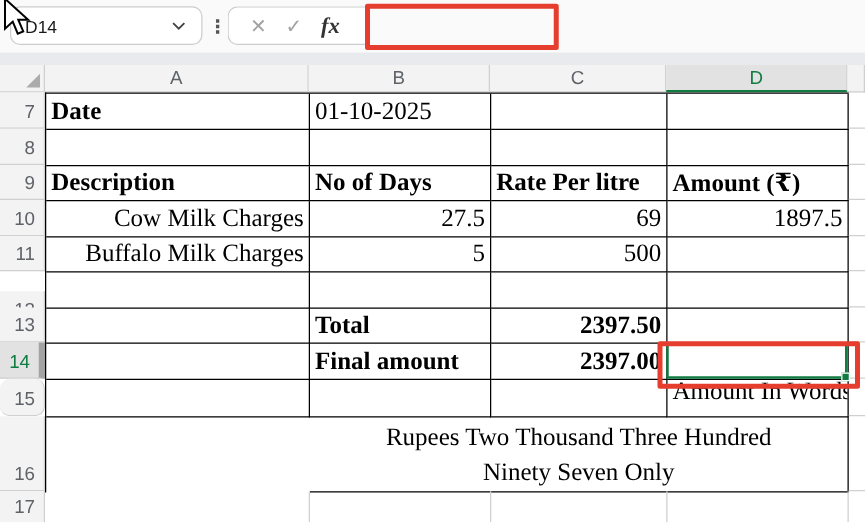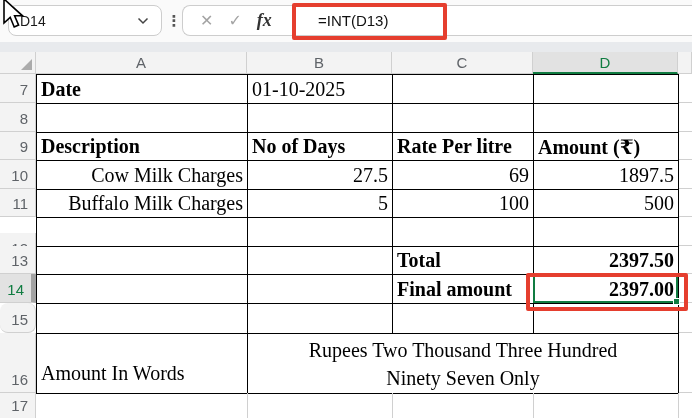--- a/index.html
+++ b/index.html
@@ -95,23 +95,20 @@
       <svg width="12" height="8" viewBox="0 0 12 8">
         <polyline points="1.5,1.5 6,6 10.5,1.5" fill="none" stroke="#444" stroke-width="1.5"></polyline>
       </svg>
     </div>
     <div class="vdots">⋮</div>
     <div class="fxgroup">
       <span class="icon-gray">✕</span>
       <span class="icon-gray">✓</span>
       <span class="fx">fx</span>
     </div>
-    <div class="formulabar">
-      <span>=INT(D13)</span>
-    </div>
   </div>
   <div class="strip"></div>
 
   <div class="corner">
       <div class="tri"></div>
     </div>
   <div class="colhead" style="left:36px;width:211px;">A</div>
   <div class="colhead" style="left:247px;width:145px;">B</div>
   <div class="colhead" style="left:392px;width:141px;">C</div>
   <div class="colhead sel" style="left:533px;width:145px;">D</div>
@@ -146,21 +143,20 @@
     <div class="cell b">Rate Per litre</div>
     <div class="cell b">Amount (₹)</div>
 
     <div class="cell num">Cow Milk Charges</div>
     <div class="cell num">27.5</div>
     <div class="cell num">69</div>
     <div class="cell num">1897.5</div>
 
     <div class="cell num">Buffalo Milk Charges</div>
     <div class="cell num">5</div>
-    <div class="cell num">100</div>
     <div class="cell num">500</div>
 
     <div class="cell"></div>
     <div class="cell"></div>
     <div class="cell"></div>
     <div class="cell"></div>
 
     <div class="cell"></div>
     <div class="cell"></div>
     <div class="cell b">Total</div>

